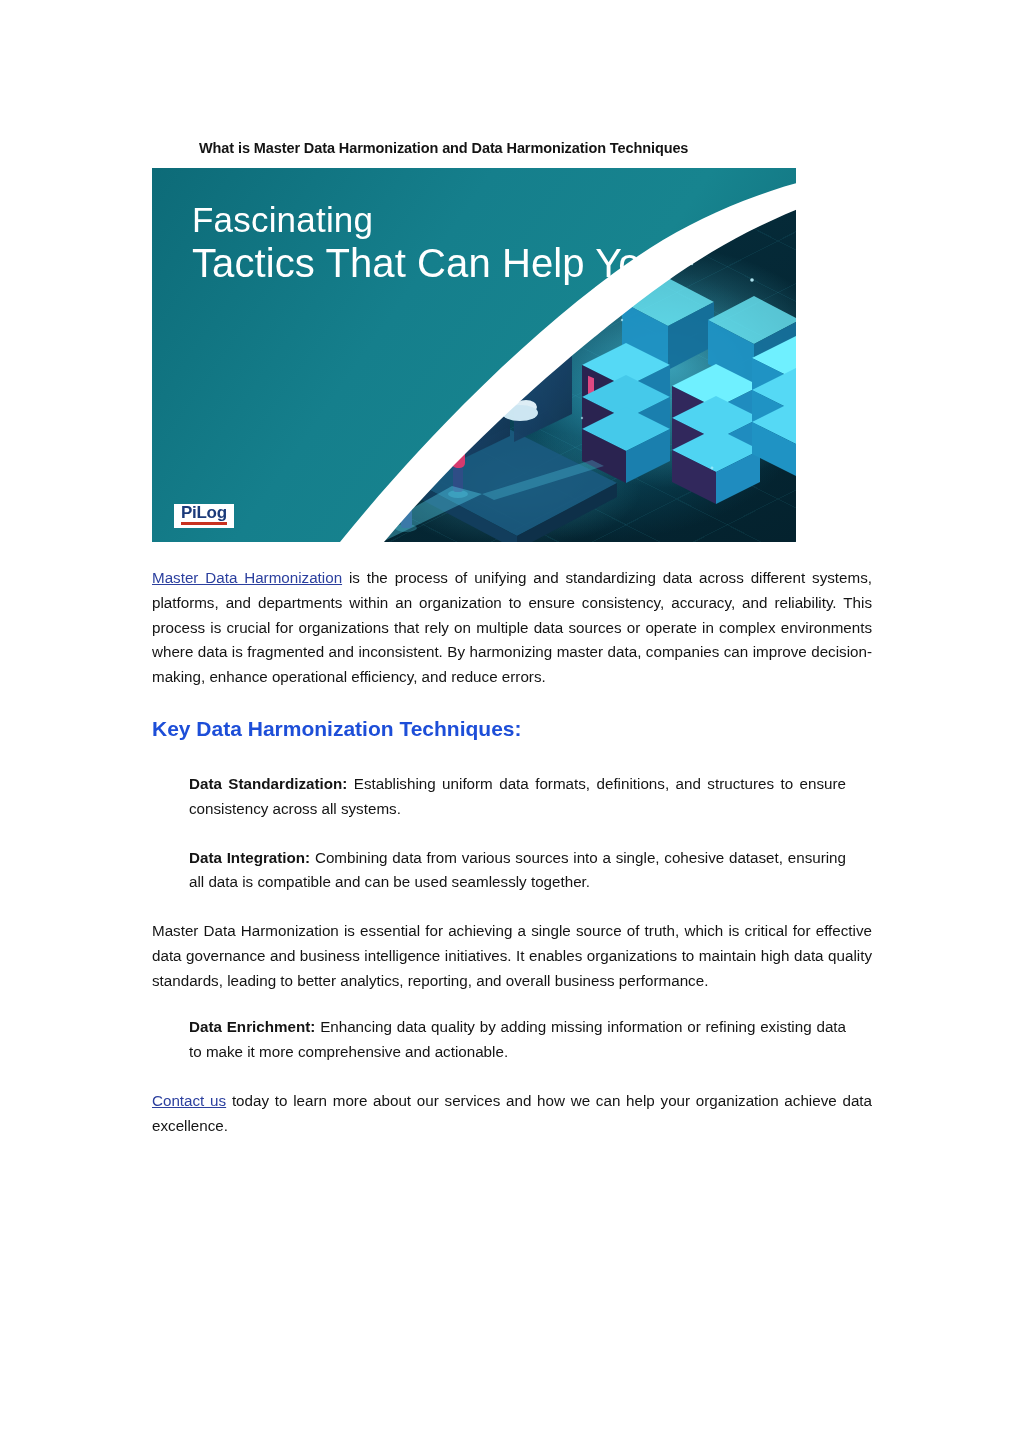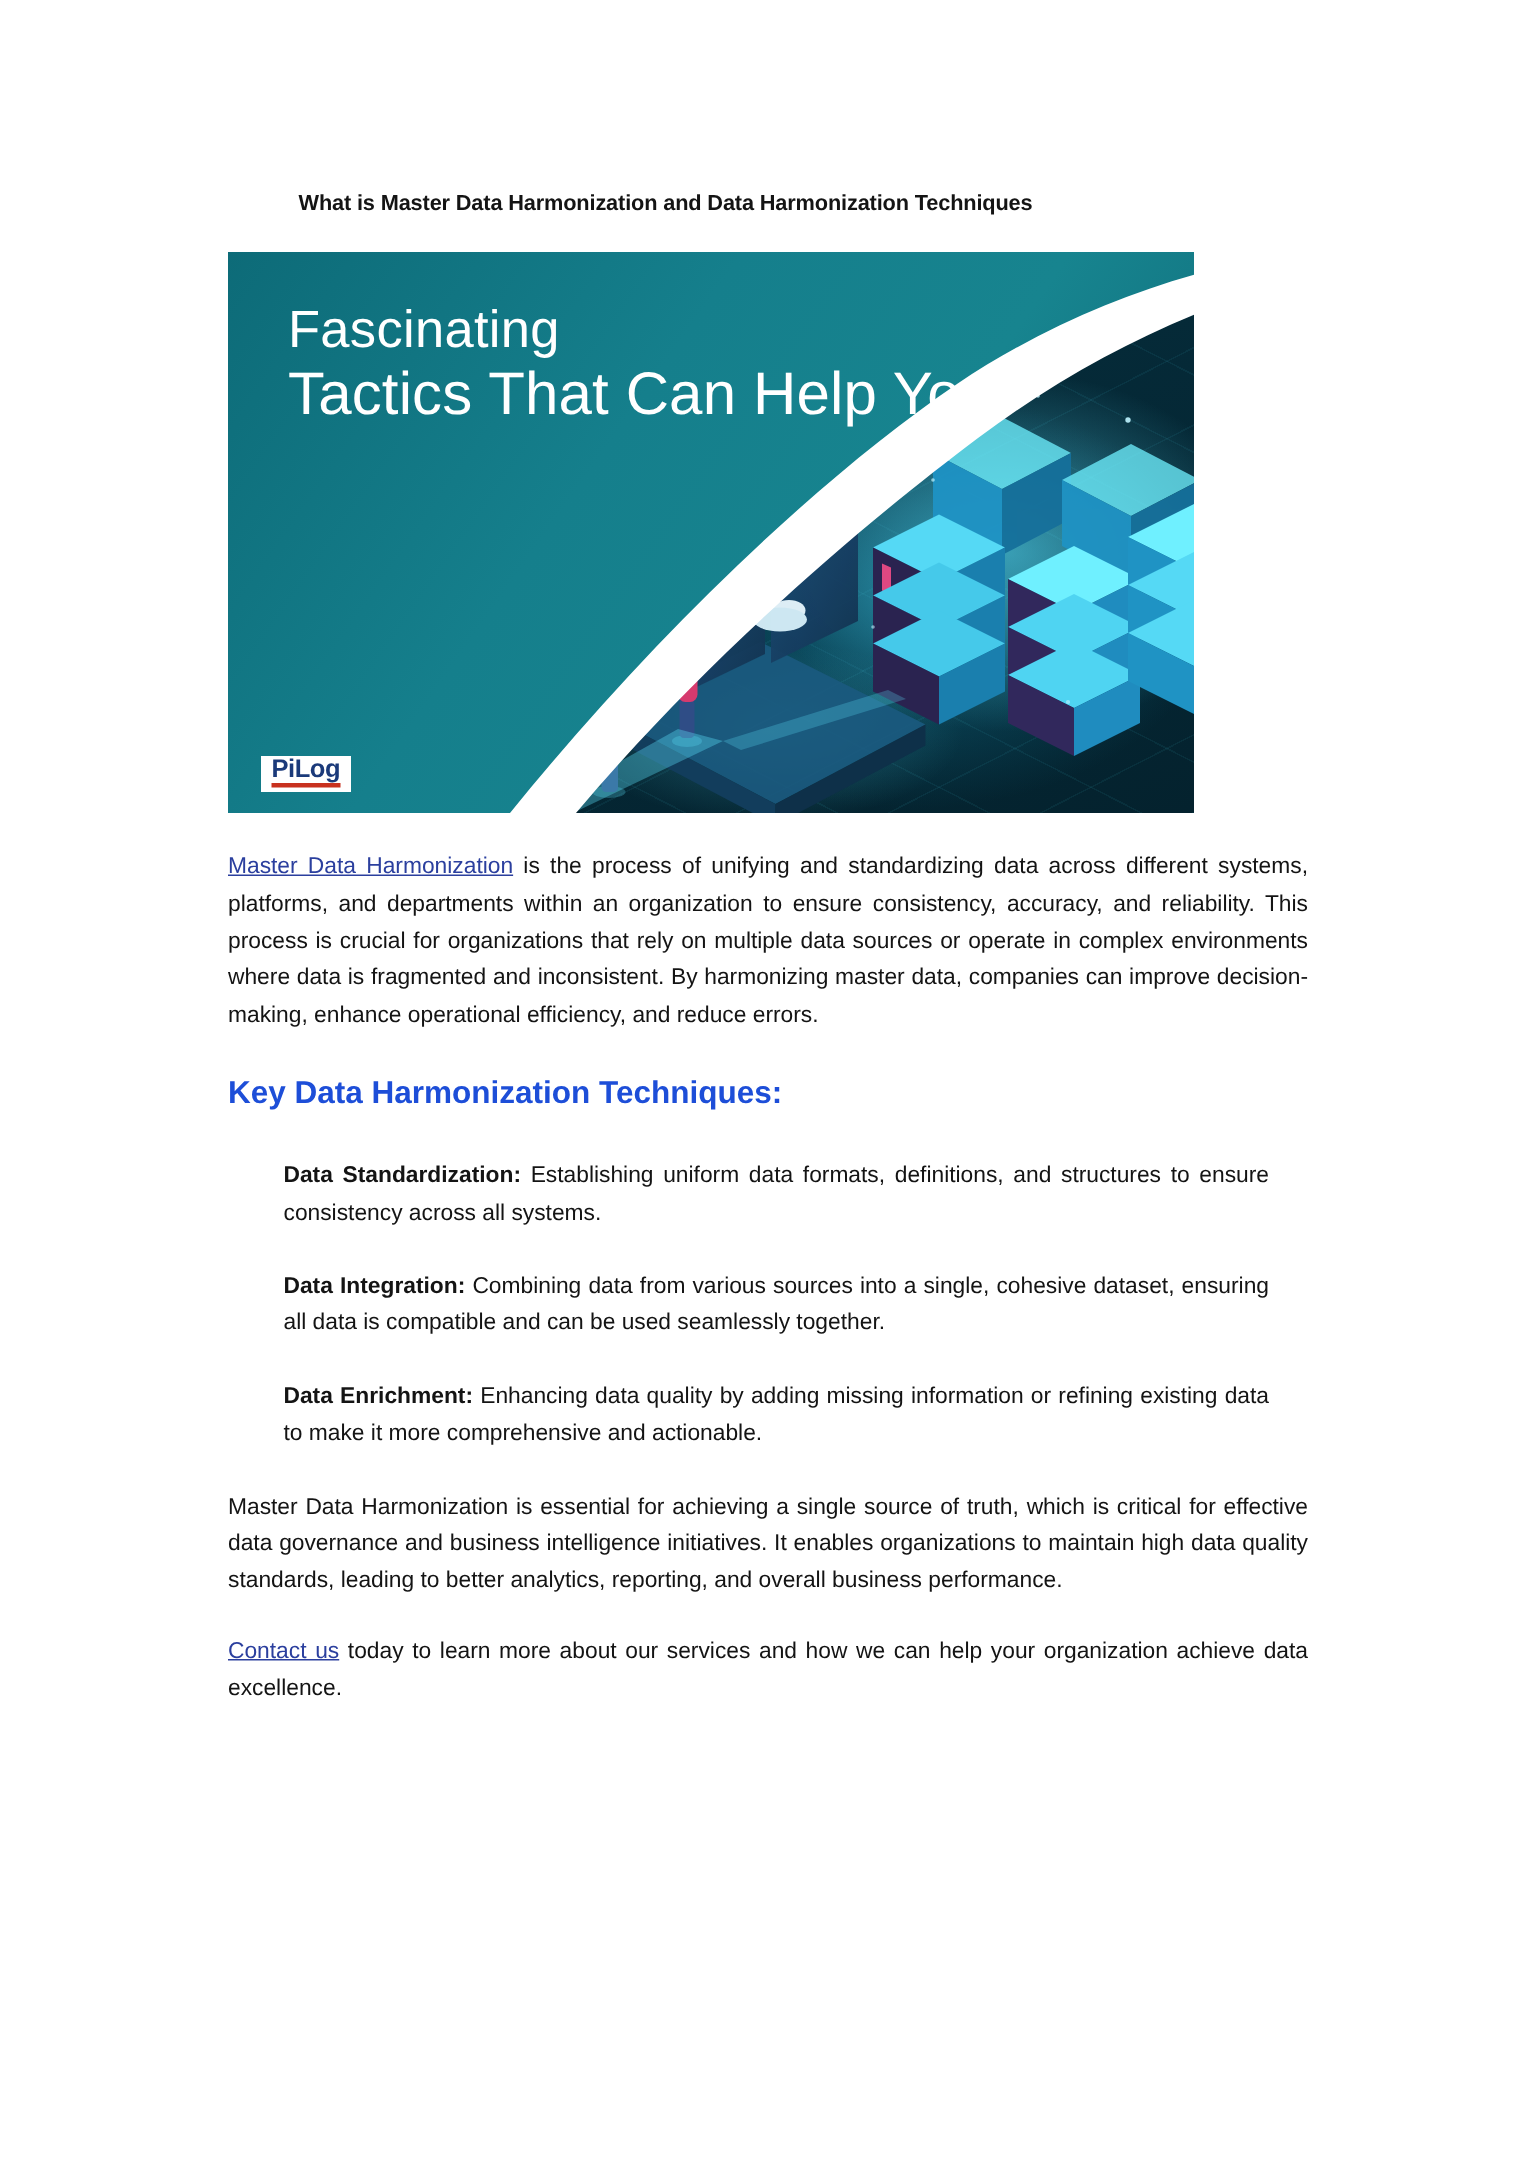--- a/index.html
+++ b/index.html
@@ -19,21 +19,21 @@
   .page {
     position: absolute;
     inset: 0;
     background: #ffffff;
   }
 
   
   .doc-title {
     position: absolute;
     left: 199px;
-    top: 128px;
+    top: 140px;
     width: 680px;
     font-size: 14.5px;
     font-weight: bold;
     letter-spacing: -0.1px;
     color: #141414;
     line-height: 1.2;
   }
 
   
   .banner {
@@ -322,20 +322,20 @@
 
     <p class="para"><a class="doclink" href="#">Master Data Harmonization</a><span> is the process of unifying and standardizing data across different systems, platforms, and departments within an organization to ensure consistency, accuracy, and reliability. This process is crucial for organizations that rely on multiple data sources or operate in complex environments where data is fragmented and inconsistent. By harmonizing master data, companies can improve decision-making, enhance operational efficiency, and reduce errors.</span></p>
 
     <p class="heading-para">Key Data Harmonization Techniques:</p>
 
     <p class="para indented"><span class="lead">Data Standardization:</span><span> Establishing uniform data formats, definitions, and structures to ensure consistency across all systems.</span></p>
 
 
     <p class="para indented"><span class="lead">Data Integration:</span><span> Combining data from various sources into a single, cohesive dataset, ensuring all data is compatible and can be used seamlessly together.</span></p>
 
+    <p class="para">Master Data Harmonization is essential for achieving a single source of truth, which is critical for effective data governance and business intelligence initiatives. It enables organizations to maintain high data quality standards, leading to better analytics, reporting, and overall business performance.</p>
+
     <p class="para indented"><span class="lead">Data Enrichment:</span><span> Enhancing data quality by adding missing information or refining existing data to make it more comprehensive and actionable.</span></p>
-
-    <p class="para">Master Data Harmonization is essential for achieving a single source of truth, which is critical for effective data governance and business intelligence initiatives. It enables organizations to maintain high data quality standards, leading to better analytics, reporting, and overall business performance.</p>
 
     <p class="para"><a class="doclink" href="#">Contact us</a><span> today to learn more about our services and how we can help your organization achieve data excellence.</span></p>
 
   </div>
 </div>
 
 </body></html>

